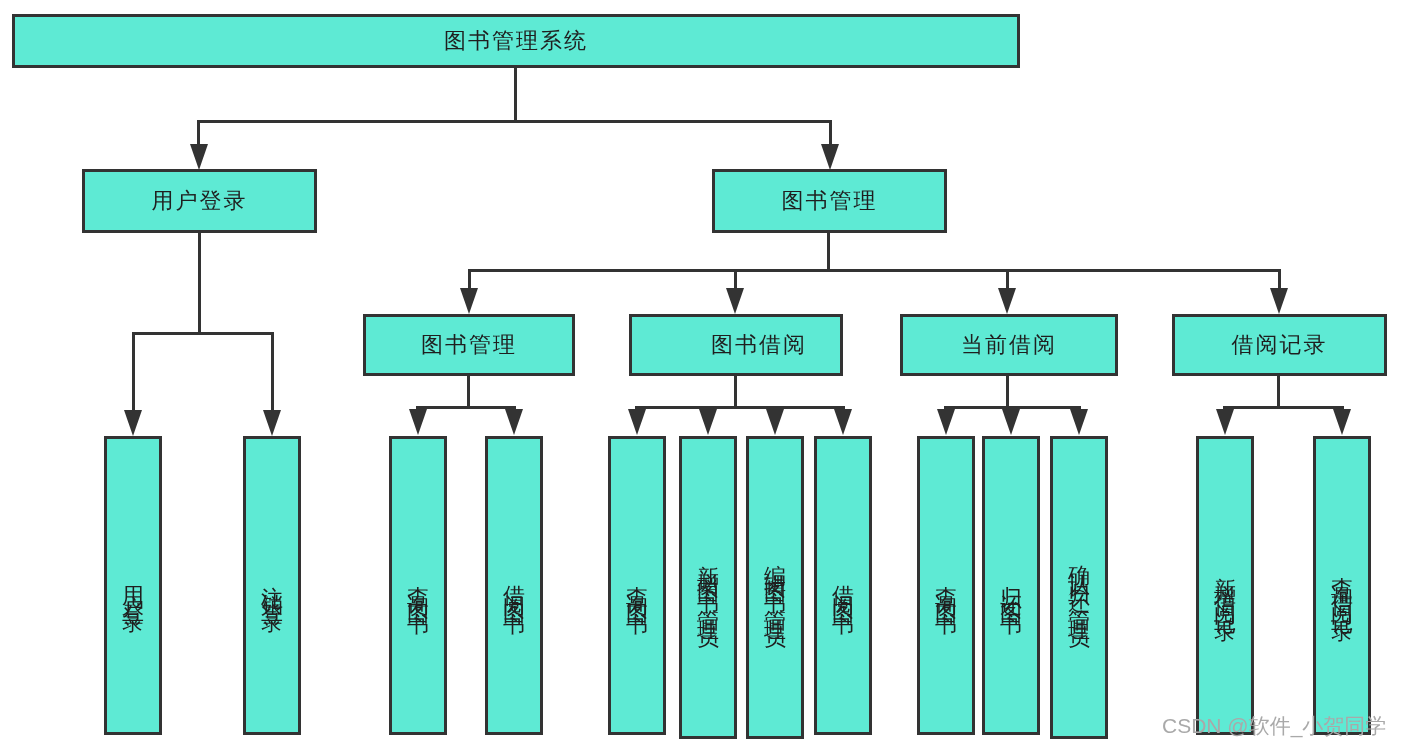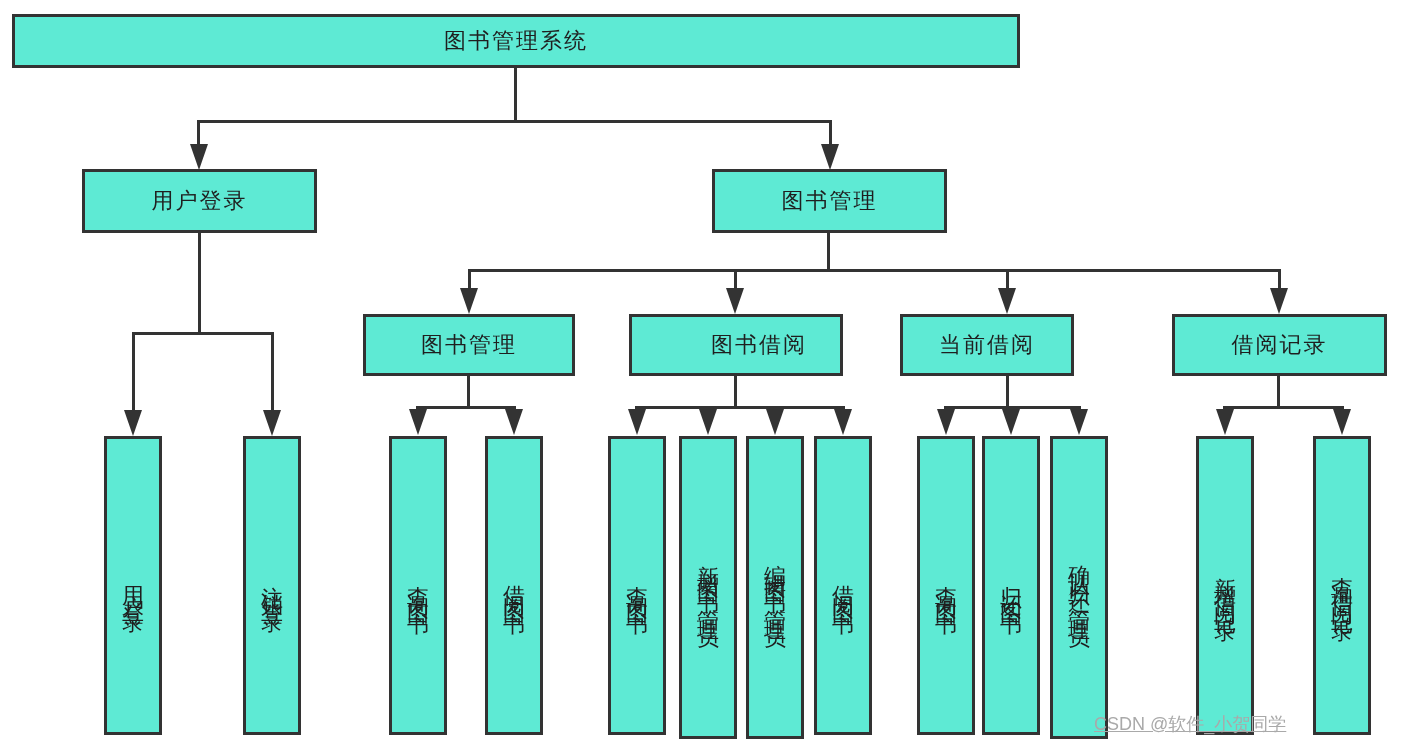--- a/index.html
+++ b/index.html
@@ -50,27 +50,26 @@
     width: 0;
     height: 0;
     border-left: 9px solid transparent;
     border-right: 9px solid transparent;
     border-top: 26px solid #333333;
     z-index: 1;
   }
 
   .watermark {
     position: absolute;
-    left: 1094px;
+    left: 1162px;
     top: 712px;
     color: #a9a9a9;
-    font-size: 18px;
+    font-size: 21px;
     white-space: nowrap;
     z-index: 5;
-    text-decoration: underline;
   }
 </style>
 </head>
 <body>
 
 <div class="stage">
 
   <div class="node" style="left:12px; top:14px; width:1008px; height:54px;">
     <span>图书管理系统</span>
   </div>
@@ -106,21 +105,21 @@
   <div class="arrow" style="left:998px; top:288px;"></div>
   <div class="vline" style="left:1278px; top:269px; height:22px;"></div>
   <div class="arrow" style="left:1270px; top:288px;"></div>
 
   <div class="node" style="left:363px; top:314px; width:212px; height:62px;">
     <span>图书管理</span>
   </div>
   <div class="node" style="left:629px; top:314px; width:214px; height:62px;padding-left:46px;">
     <span>图书借阅</span>
   </div>
-  <div class="node" style="left:900px; top:314px; width:174px; height:62px;text-align:right;">
+  <div class="node" style="left:900px; top:314px; width:218px; height:62px;text-align:right;">
     <span>当前借阅</span>
   </div>
   <div class="node" style="left:1172px; top:314px; width:215px; height:62px;">
     <span>借阅记录</span>
   </div>
 
   <div class="vline" style="left:467px; top:376px; height:33px;"></div>
   <div class="hline" style="left:416px; top:406px; width:100px;"></div>
   <div class="arrow" style="left:409px; top:409px;"></div>
   <div class="arrow" style="left:505px; top:409px;"></div>

